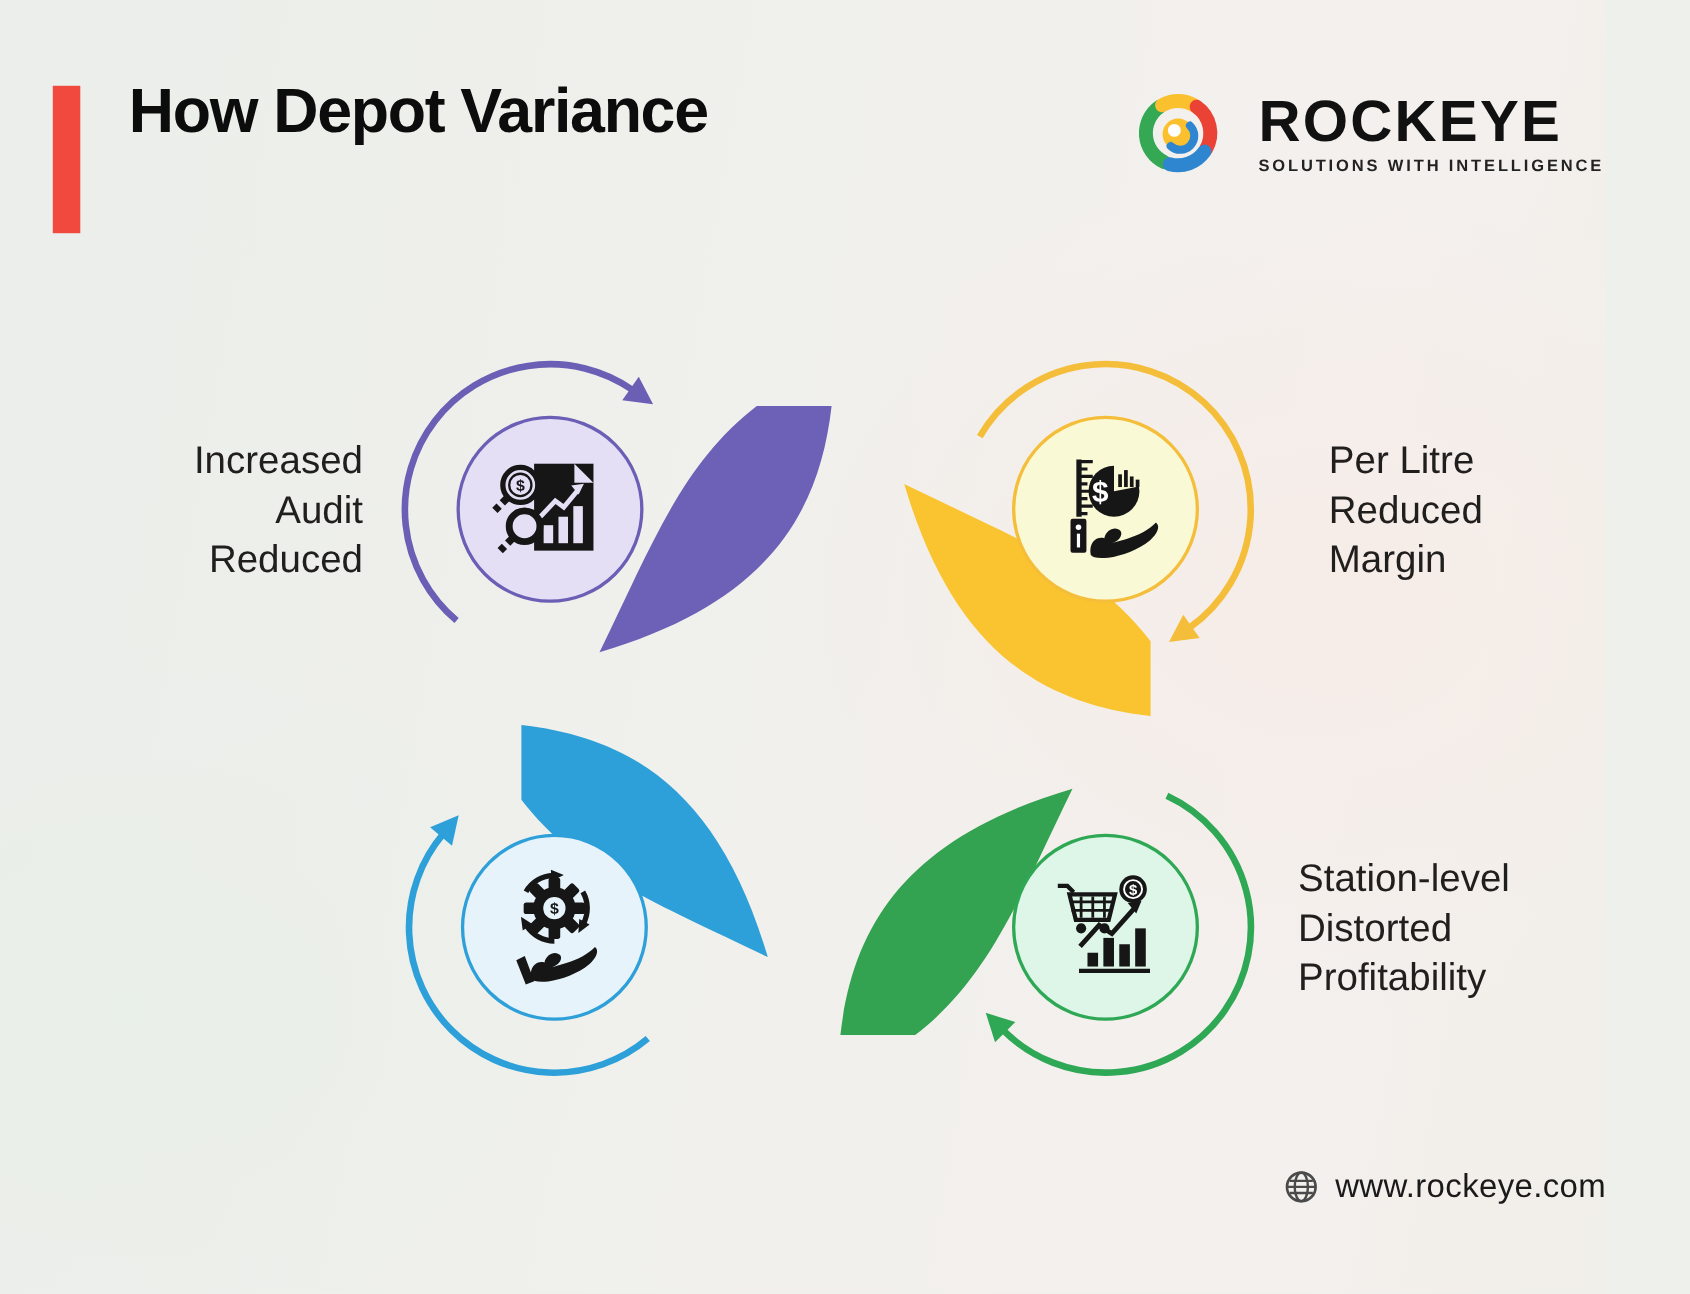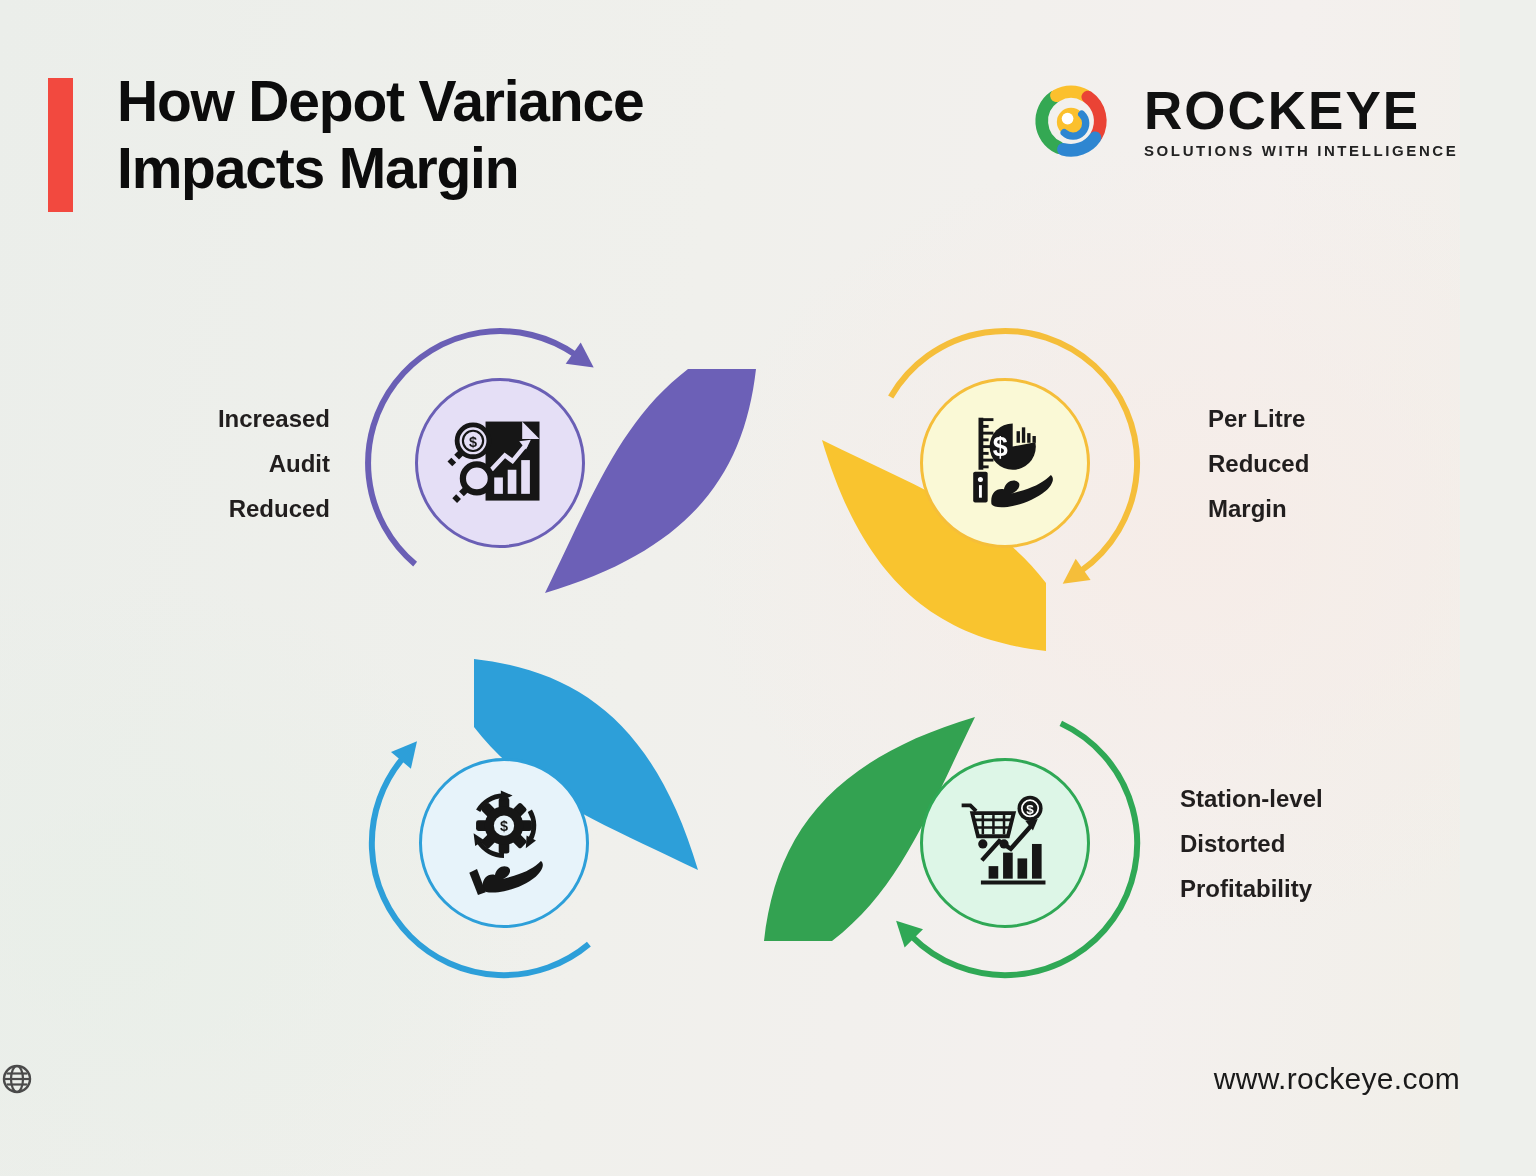--- a/index.html
+++ b/index.html
@@ -32,38 +32,37 @@
     position:absolute;left:0;top:0;width:164px;height:164px;border-radius:50%;
     border:3px solid var(--accent);background:var(--fill);
     display:flex;align-items:center;justify-content:center;
   }
   .ko{fill:var(--fill);}
   .kos{stroke:var(--fill);}
   .ink{fill:#161616;}
   .inks{stroke:#161616;}
   svg text{font-family:"Liberation Sans","DejaVu Sans",sans-serif;}
   
-  .node-label{position:absolute;font-size:24px;line-height:45px;font-weight:700;color:#211e1e;}
+  .node-label{position:absolute;font-size:35px;line-height:45px;font-weight:400;color:#211e1e;}
   .node-label span{display:block;}
   .label-right{text-align:right;left:40px;width:290px;}
   .label-left{text-align:left;left:1180px;width:340px;}
   
   .footer{position:absolute;left:0;top:1062px;width:100%;display:flex;align-items:center;
-          justify-content:space-between;gap:14px;}
+          justify-content:flex-end;gap:14px;}
   .footer .site{font-size:30px;font-weight:500;color:#1a1a1a;letter-spacing:.3px;}
 </style>
 </head>
 <body>
 
 <div class="stage">
 
   <div class="accent-bar" style="background: rgb(242, 73, 63);"></div>
   <h1 class="title" style="margin:0;">
     <span>How Depot Variance</span>
-    <span>Impacts Margin</span>
   </h1>
 
   <div class="brand">
     <svg viewBox="0 0 80 80" width="78" height="78">
       <path d="M 27.3 67.2 A 30 30 0 0 1 22.8 15.4" stroke="#34A853" stroke-width="13" fill="none" stroke-linecap="round"></path>
       <path d="M 25 14 A 30 30 0 0 1 55 14" stroke="#FBC02D" stroke-width="13" fill="none" stroke-linecap="round"></path>
       <path d="M 57.2 15.4 A 30 30 0 0 1 66 55" stroke="#EA4335" stroke-width="13" fill="none" stroke-linecap="round"></path>
       <path d="M 64.6 57.2 A 30 30 0 0 1 32.2 69" stroke="#2E86D1" stroke-width="13" fill="none" stroke-linecap="round"></path>
       <circle cx="40" cy="41" r="14.5" fill="#FBC02D"></circle>
       <path d="M 51 33 A 12.5 12.5 0 1 1 33 52" stroke="#2E86D1" stroke-width="7.5" fill="none" stroke-linecap="round"></path>

